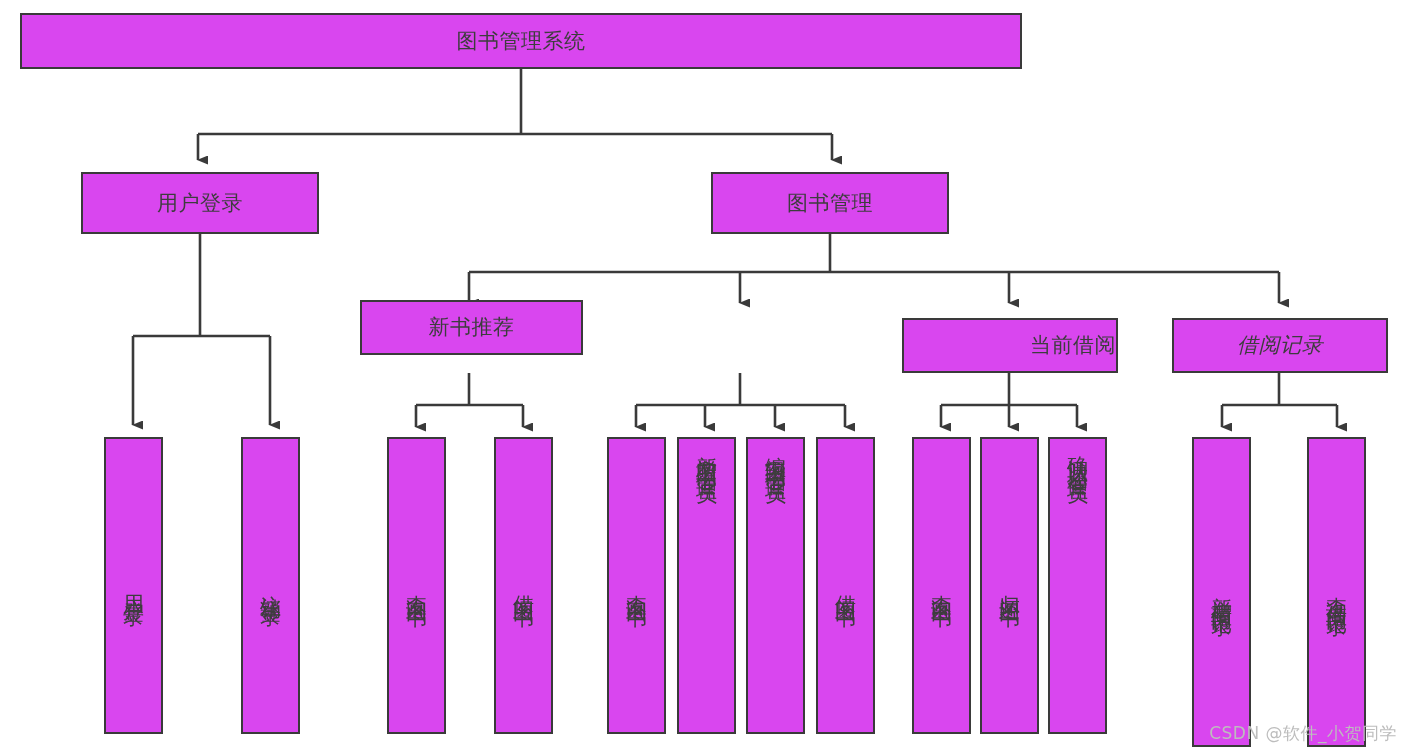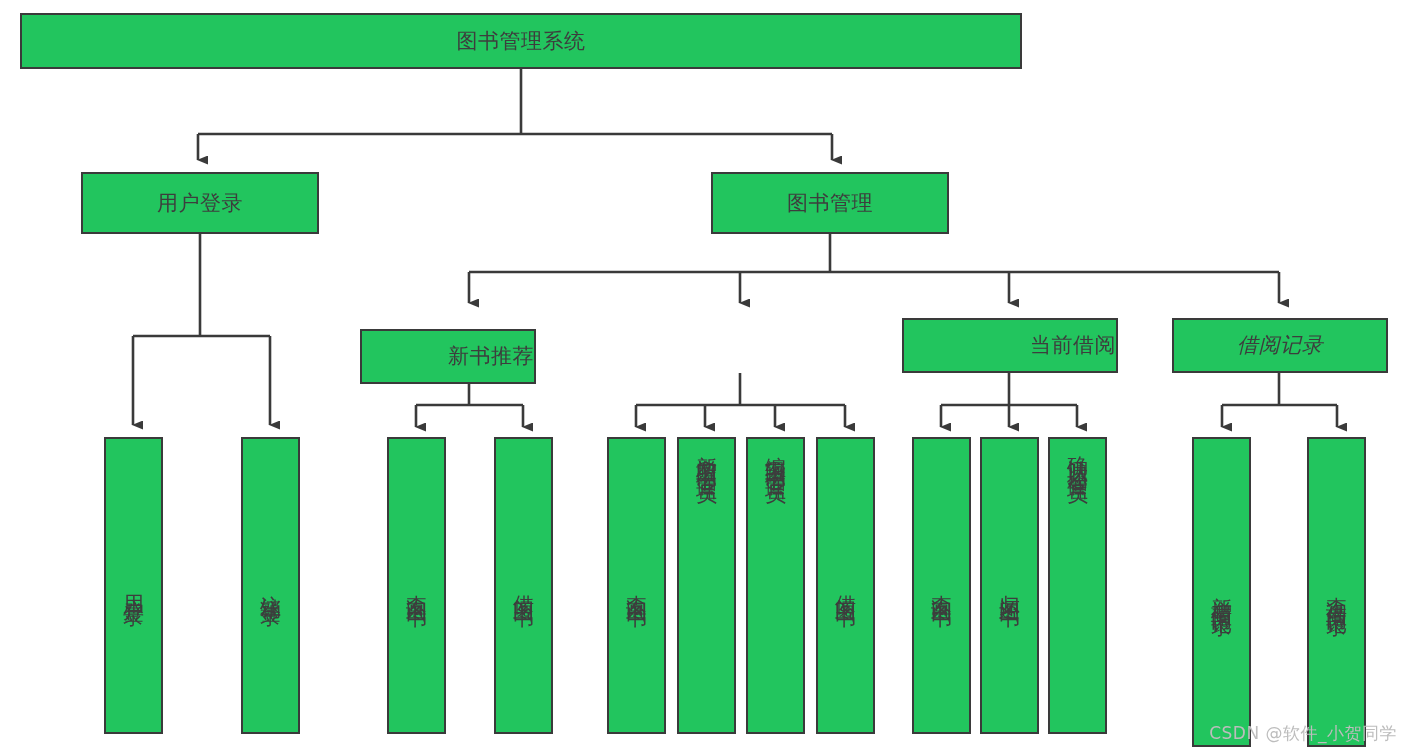--- a/index.html
+++ b/index.html
@@ -22,21 +22,21 @@
     position: absolute;
     left: 0;
     top: 0;
     width: 1405px;
     height: 747px;
     pointer-events: none;
   }
   .node {
     position: absolute;
     box-sizing: border-box;
-    background: #22c55e;
+    background: #d946ef;
     border: 2.5px solid #3a3a3a;
     display: flex;
     align-items: center;
     justify-content: center;
     color: #3d3d3d;
     z-index: 2;
   }
   .node-label {
     font-size: 21px;
     line-height: 1.18;
@@ -135,21 +135,21 @@
     <span class="node-label">图书管理系统</span>
   </div>
 
   <div class="node horiz" style="left:81px; top:172px; width:238px; height:62px;">
     <span class="node-label">用户登录</span>
   </div>
   <div class="node horiz" style="left:711px; top:172px; width:238px; height:62px;">
     <span class="node-label">图书管理</span>
   </div>
 
-  <div class="node horiz" style="left:360px; top:329px; width:176px; height:55px;justify-content:flex-end;">
+  <div class="node horiz" style="left:360px; top:300px; width:223px; height:55px;">
     <span class="node-label">新书推荐</span>
   </div>
   <div class="node horiz" style="left:902px; top:318px; width:216px; height:55px;justify-content:flex-end;">
     <span class="node-label">当前借阅</span>
   </div>
   <div class="node horiz" style="left:1172px; top:318px; width:216px; height:55px;font-style:italic;">
     <span class="node-label">借阅记录</span>
   </div>
 
   <div class="node vert center-v" style="left:104px; top:437px; width:59px; height:297px;">

